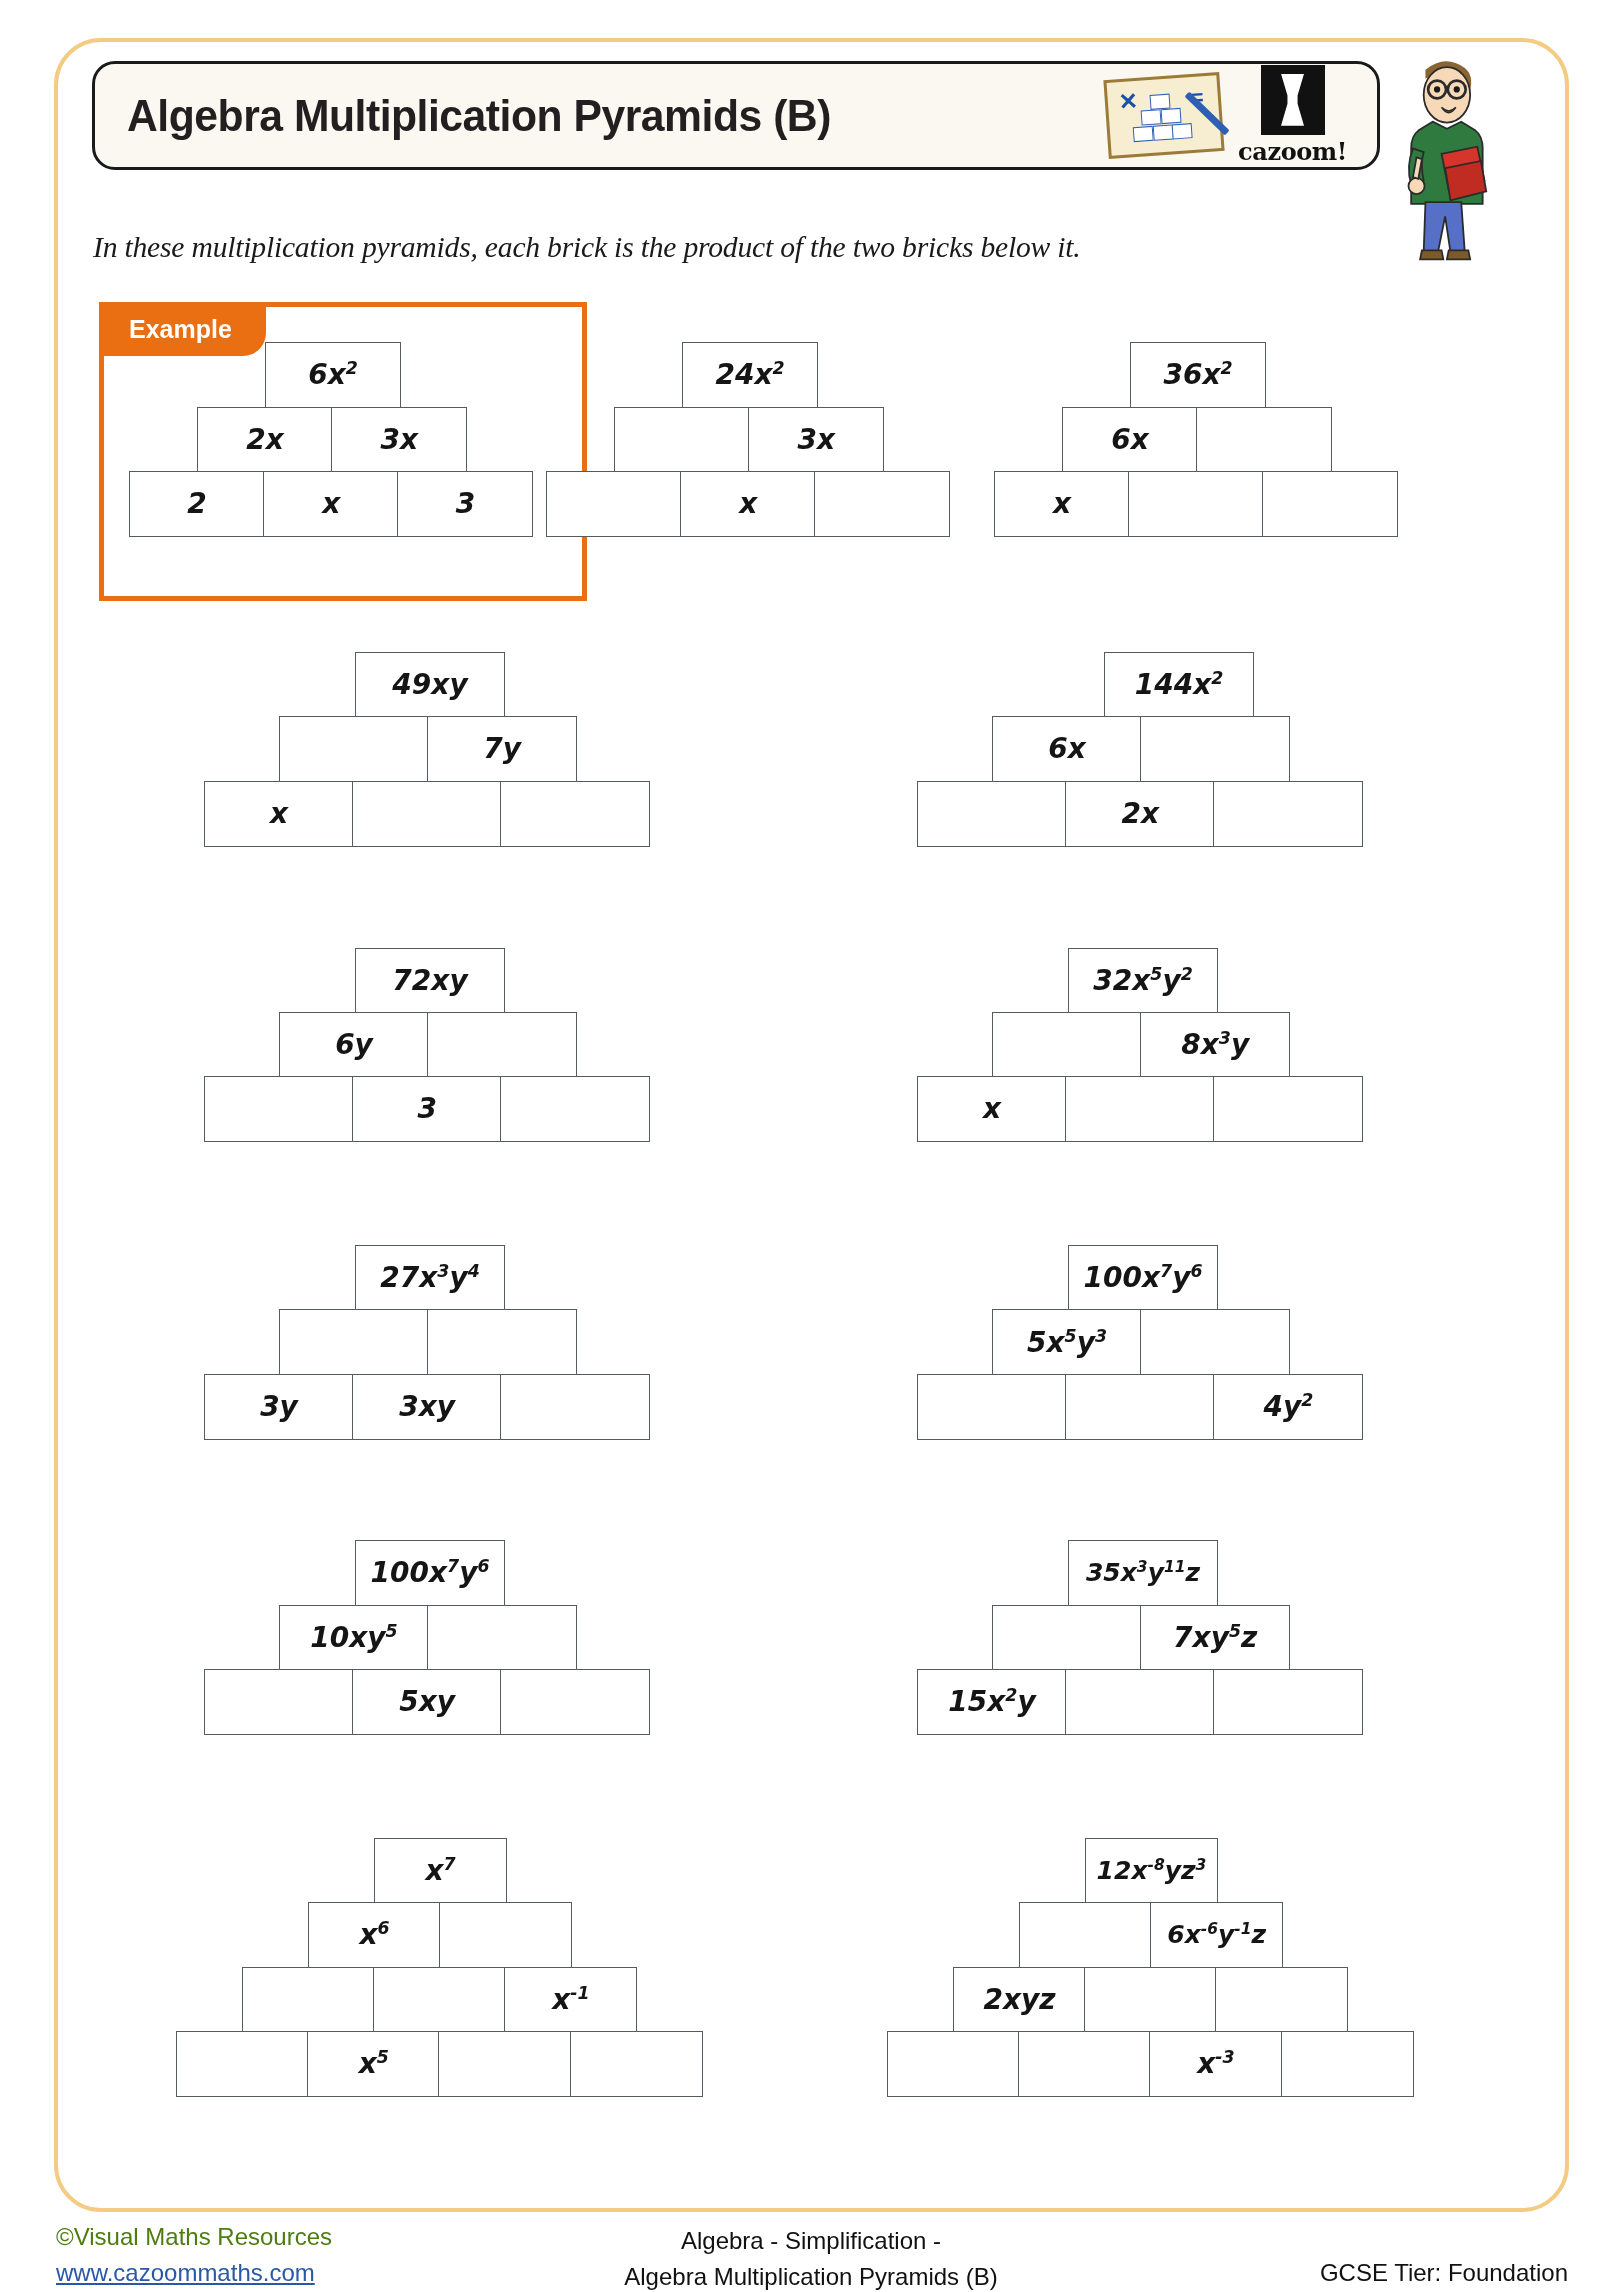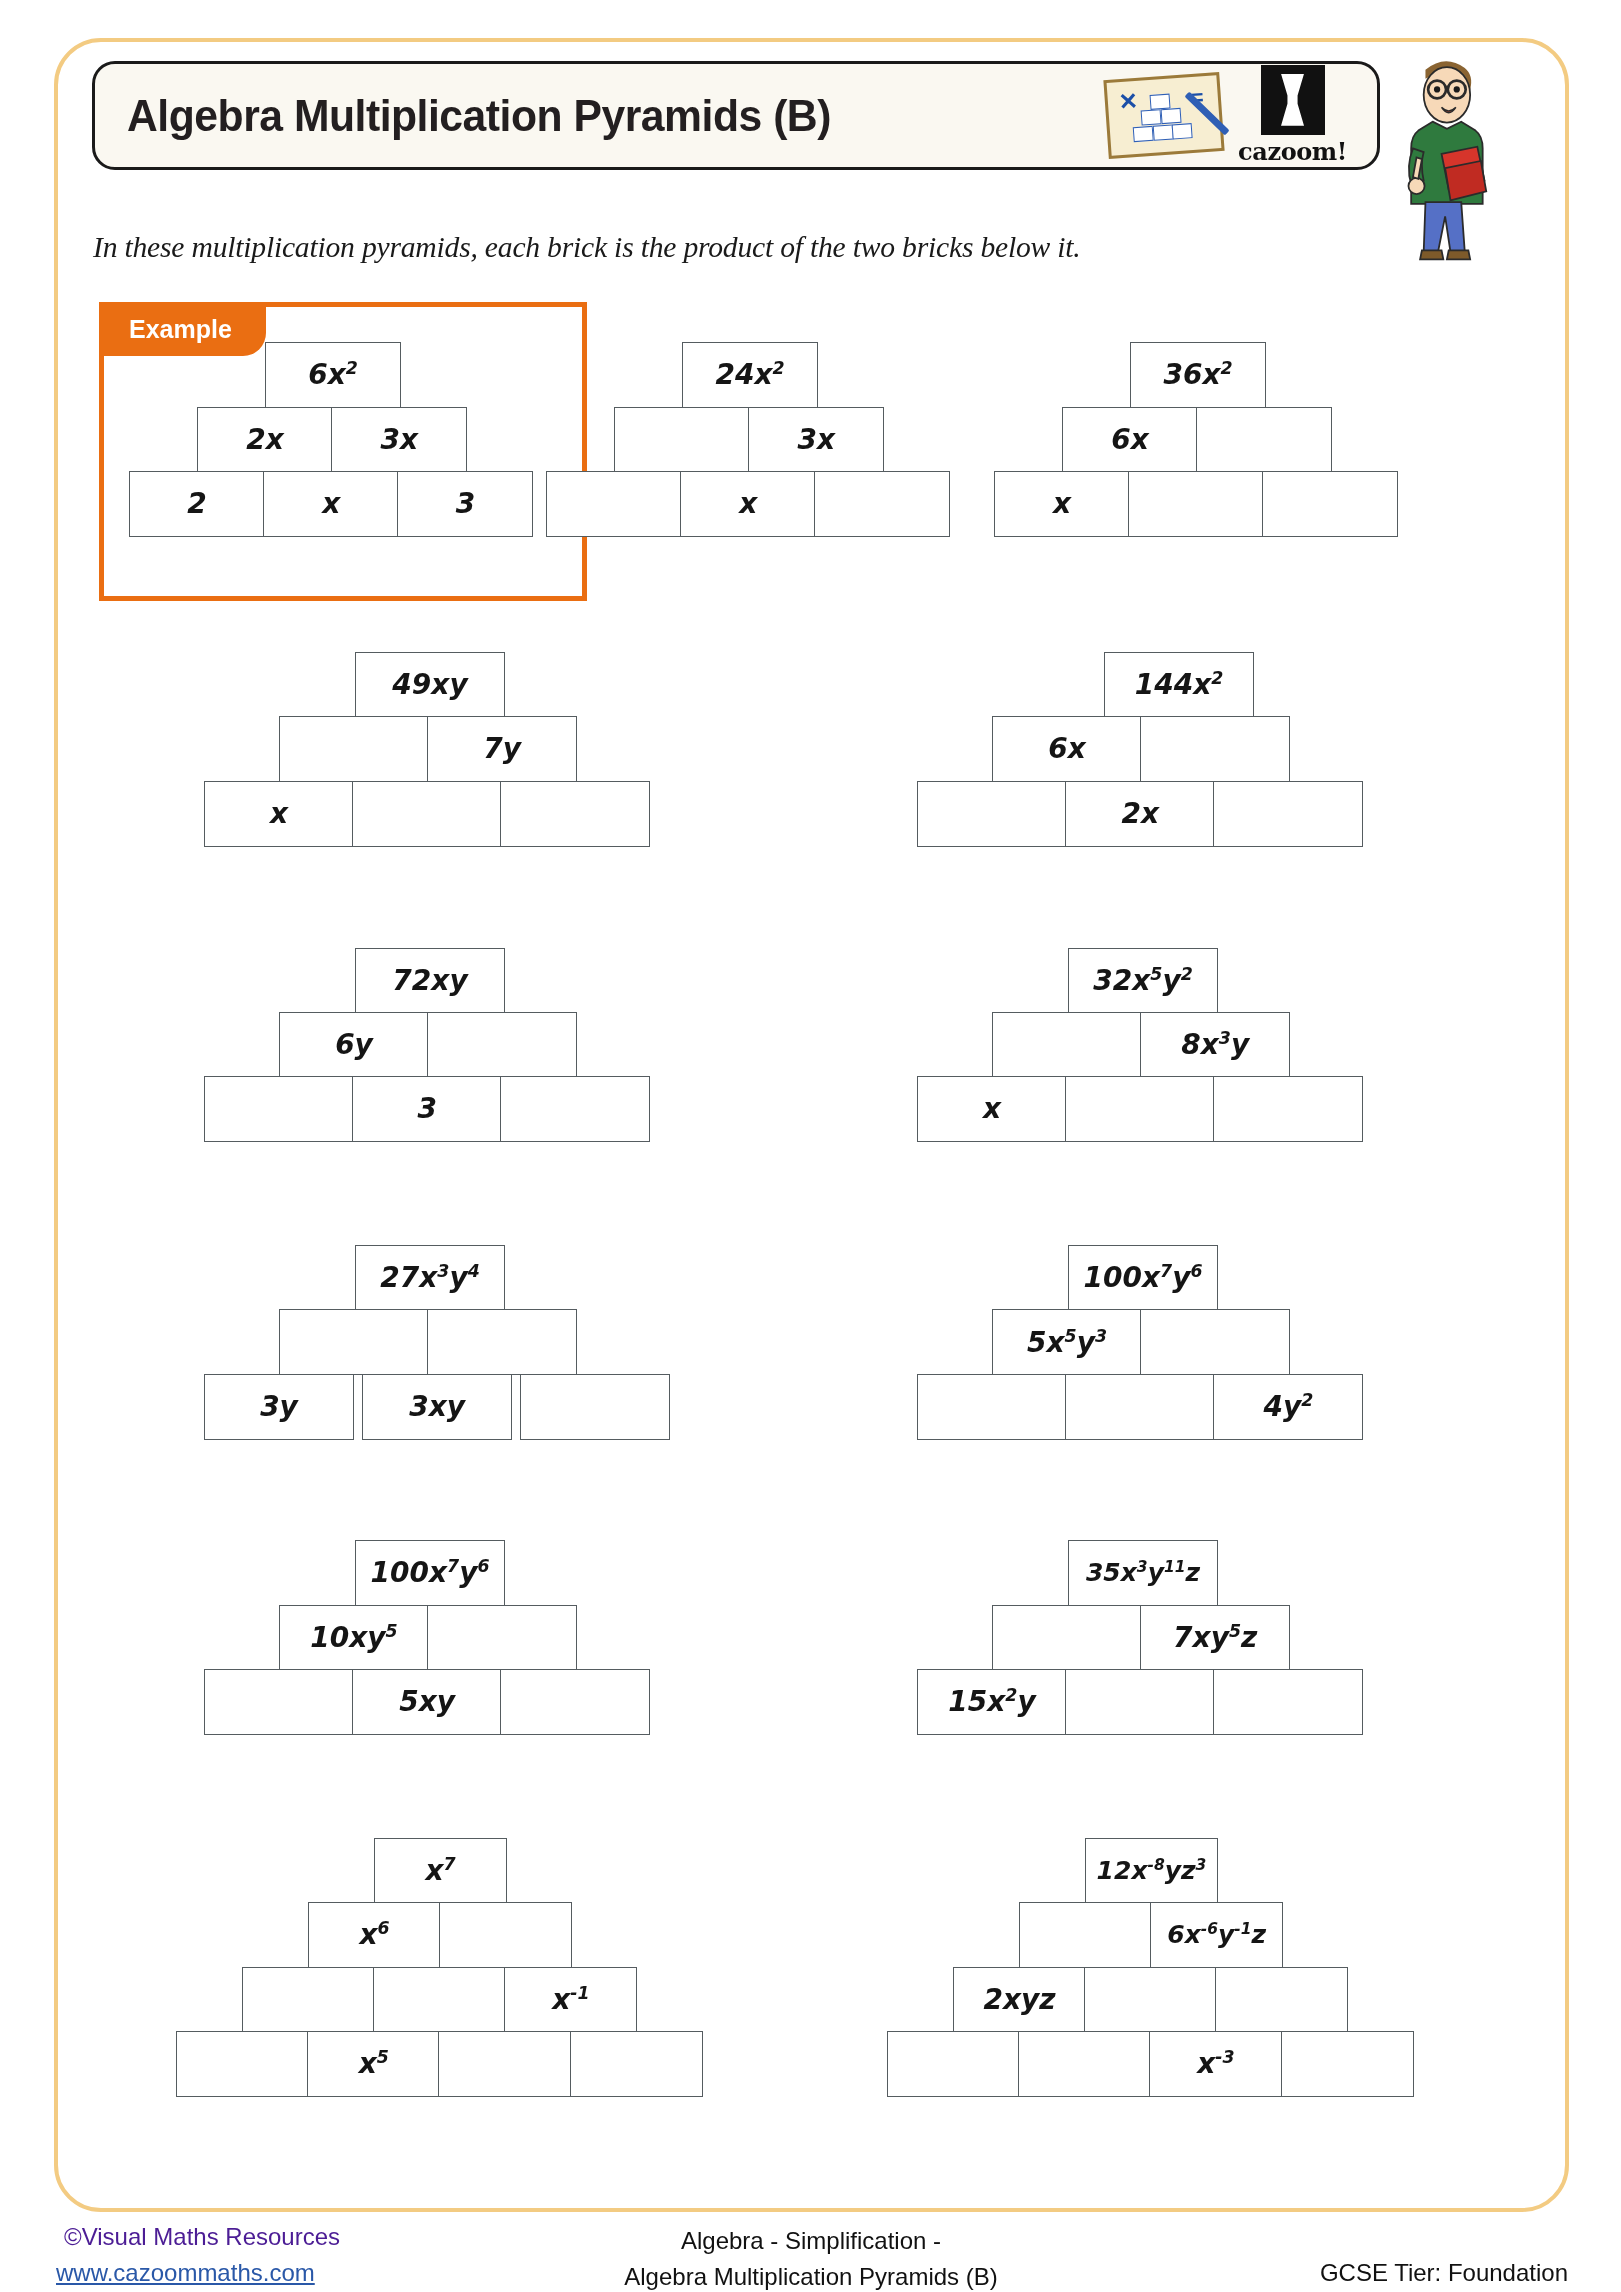--- a/index.html
+++ b/index.html
@@ -139,21 +139,21 @@
     font-family:"DejaVu Sans", sans-serif;
     font-weight:bold;font-style:italic;
     font-size:28px;line-height:1;white-space:nowrap;
   }
   .brick sup{font-size:0.62em;font-style:italic;vertical-align:super;}
   
   .footer{
     position:absolute;left:0;top:2212px;width:1622px;height:81px;
     font-family:"Liberation Sans", sans-serif;
   }
-  .f-left{position:absolute;left:56px;top:10.7px;font-size:24px;color:#4c1d95;margin-left:8px;}
+  .f-left{position:absolute;left:56px;top:10.7px;font-size:24px;color:#4d7c0f;}
   .f-link{position:absolute;left:56px;top:47px;font-size:24px;color:#2a58a8;text-decoration:underline;}
   .f-center{position:absolute;left:0;top:10.7px;width:1622px;text-align:center;font-size:24px;color:#111;line-height:36px;}
   .f-right{position:absolute;right:54px;top:47px;font-size:24px;color:#111;}
 </style>
 </head>
 <body>
 
 <div class="page">
 
   <div class="frame"></div>
@@ -397,21 +397,21 @@
           </div>
         </div>
         <div class="tier" style="left: 279px; top: 1309px;">
           <div class="brick" style="width: 150px; height: 66px;">
             <span class="lbl"></span>
           </div>
           <div class="brick" style="width: 150px; height: 66px;">
             <span class="lbl"></span>
           </div>
         </div>
-        <div class="tier" style="left: 204px; top: 1374px; gap: 10px;">
+        <div class="tier" style="left: 204px; top: 1374px;">
           <div class="brick" style="width: 150px; height: 66px;">
             <span class="lbl">3y</span>
           </div>
           <div class="brick" style="width: 150px; height: 66px;">
             <span class="lbl">3xy</span>
           </div>
           <div class="brick" style="width: 150px; height: 66px;">
             <span class="lbl"></span>
           </div>
         </div>

